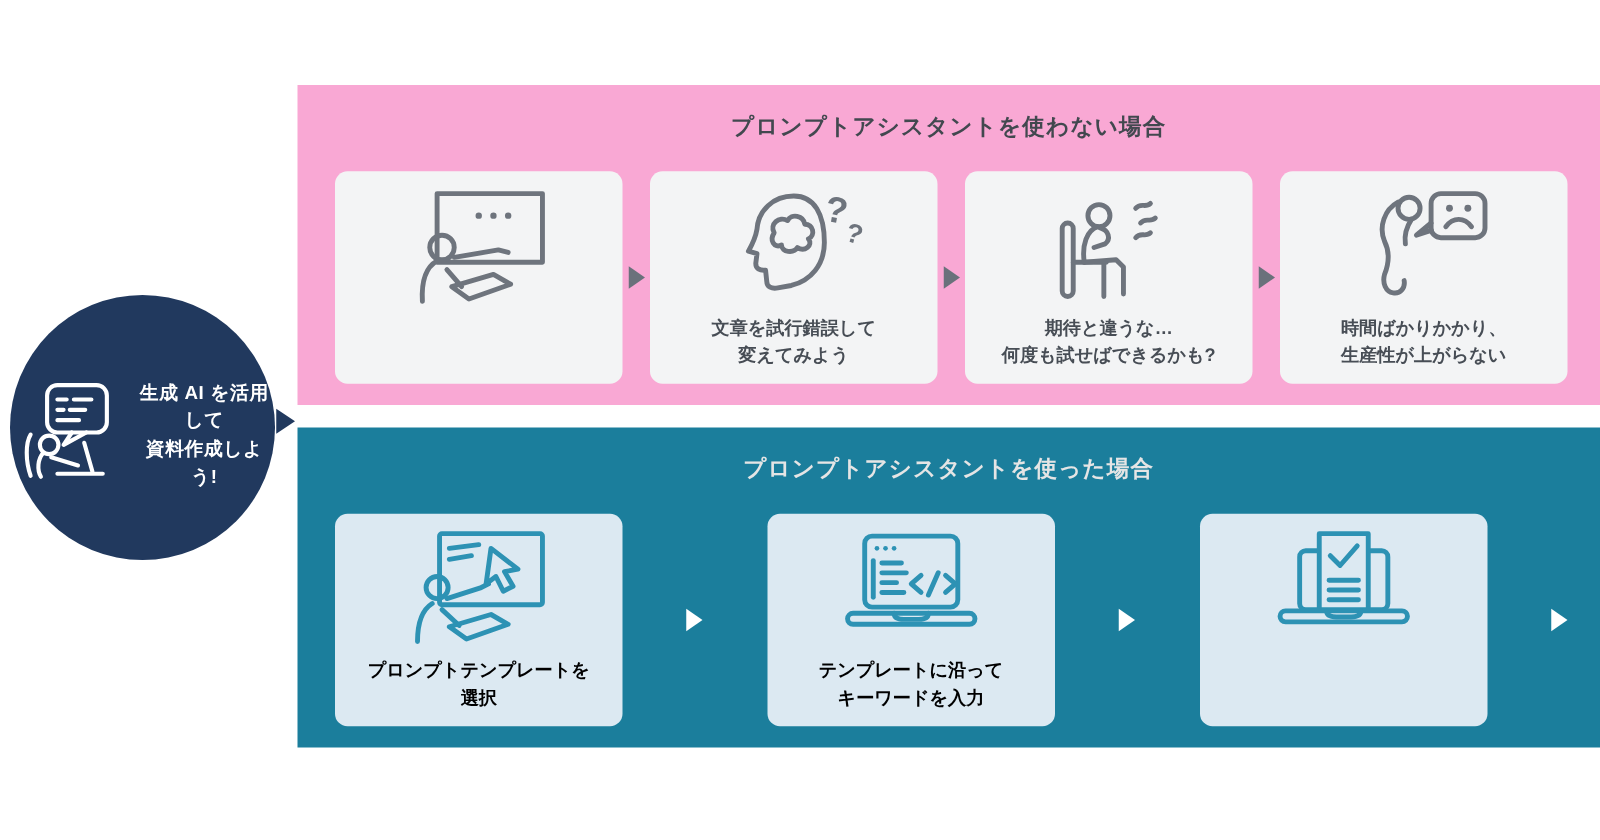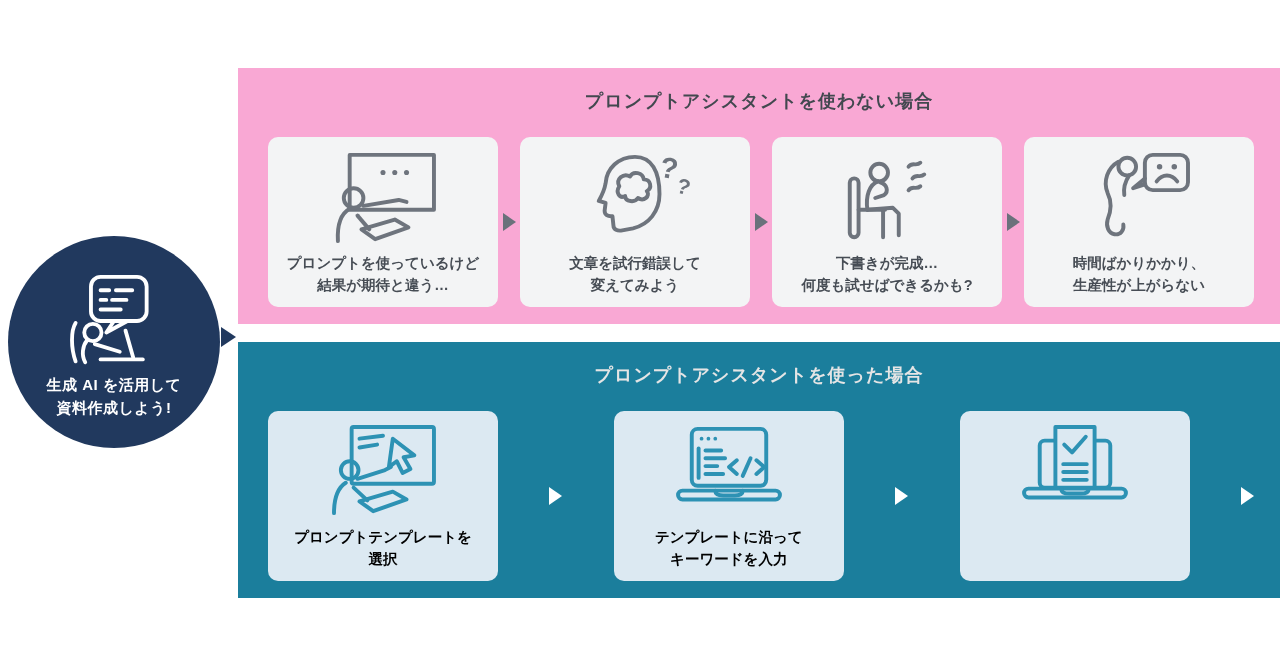--- a/index.html
+++ b/index.html
@@ -6,21 +6,21 @@
   html,body { background:#ffffff; }
   body { font-family:"Liberation Sans","DejaVu Sans",sans-serif; }
   #stage {
     position:relative; width:1280px; height:672px; background:#ffffff; overflow:hidden;
   }
 
   
   .intro-circle{
     position:absolute; left:8px; top:236px; width:212px; height:212px;
     border-radius:50%; background:#21395e; color:#ffffff;
-    display:flex; flex-direction:column; align-items:center; justify-content:center;
+    display:flex; flex-direction:row; align-items:center; justify-content:center;
     padding-top:8px;
   }
   .intro-circle svg{ width:118px; height:96px; }
   .intro-label{
     margin-top:5px; font-size:15px; font-weight:700; line-height:1.5;
     text-align:center; white-space:pre-line; letter-spacing:0.5px;
   }
   .intro-arrow{
     position:absolute; left:221px; top:327px; width:0; height:0;
     border-left:15px solid #21395e; border-top:10px solid transparent; border-bottom:10px solid transparent;
@@ -105,22 +105,20 @@
             <circle class="fl" cx="60" cy="24" r="2.6"></circle>
               <circle class="fl" cx="72" cy="24" r="2.6"></circle>
               <circle class="fl" cx="84" cy="24" r="2.6"></circle>
             <circle class="st" cx="30" cy="50" r="10"></circle>
             <path class="st" d="M14 94 C13 76 17 66 26 61"></path>
             <path class="st" d="M40 58 L76 52 L84 54"></path>
             <path class="st" d="M34 68 L46 82"></path>
             <path class="st" d="M38 82 L72 72 L86 80 L52 92 Z"></path>
           </svg>
         </div>
-        <div class="card-label">プロンプトを使っているけど
-結果が期待と違う…</div>
       </div>
 
       <div class="flow-arrow"></div>
 
       <div class="card">
         <div class="icon-wrap">
           <svg viewBox="0 0 120 100">
             <path class="st" d="M60 8 C43 8 31 20 30 35 C29 41 27 46 23 53 L30 55 L29 63 C29 67 32 69 37 68.5 L38 78 C38 82 42 84 47 83 L58 81 C74 77 85 64 85 46 C85 23 77 8 60 8 Z"></path>
             <path class="st" d="M44 38 C40 31 48 24 55 28 C58 22 68 24 69 31 C76 31 78 40 72 43 C76 48 69 54 63 50 C60 55 50 54 50 48 C44 51 40 44 44 38 Z"></path>
             <text class="fl" x="84" y="28" font-size="30" font-weight="bold" transform="rotate(10 84 28)">?</text>
@@ -138,21 +136,21 @@
           <svg viewBox="0 0 120 100">
             <rect class="st" x="22" y="30" width="9" height="60" rx="4.5"></rect>
             <path class="st" d="M31 62 H58 M56 64 V90"></path>
             <circle class="st" cx="52" cy="24" r="9"></circle>
             <path class="st" d="M40 62 C38 48 42 36 51 33"></path>
             <path class="st" d="M53 34 C60 36 62 43 57 47 L48 50"></path>
             <path class="st" d="M40 62 L66 60 L72 66 L72 88"></path>
             <path class="st" d="M82 18 c4 -5 8 0 12 -4 M86 30 c4 -5 8 0 12 -4 M82 42 c4 -5 8 0 12 -4"></path>
           </svg>
         </div>
-        <div class="card-label">下書きが完成…
+        <div class="card-label">期待と違うな…
 何度も試せばできるかも?</div>
       </div>
 
       <div class="flow-arrow"></div>
 
       <div class="card">
         <div class="icon-wrap">
           <svg viewBox="0 0 120 100">
             <circle class="st" cx="48" cy="18" r="9"></circle>
             <path class="st" d="M39 13 C28 19 23 33 28 45 C32 53 32 62 28 72 C26 79 29 86 35 87 C41 88 45 83 44 77"></path>

